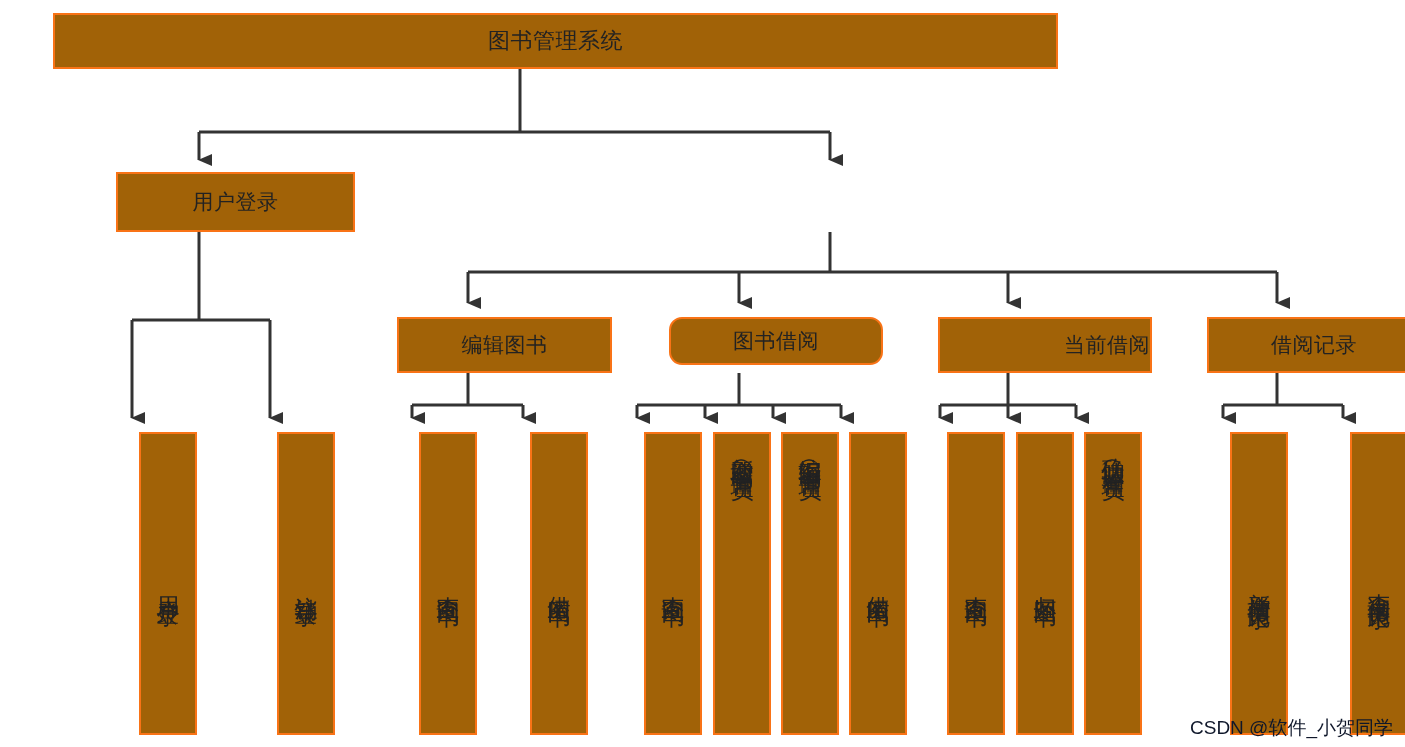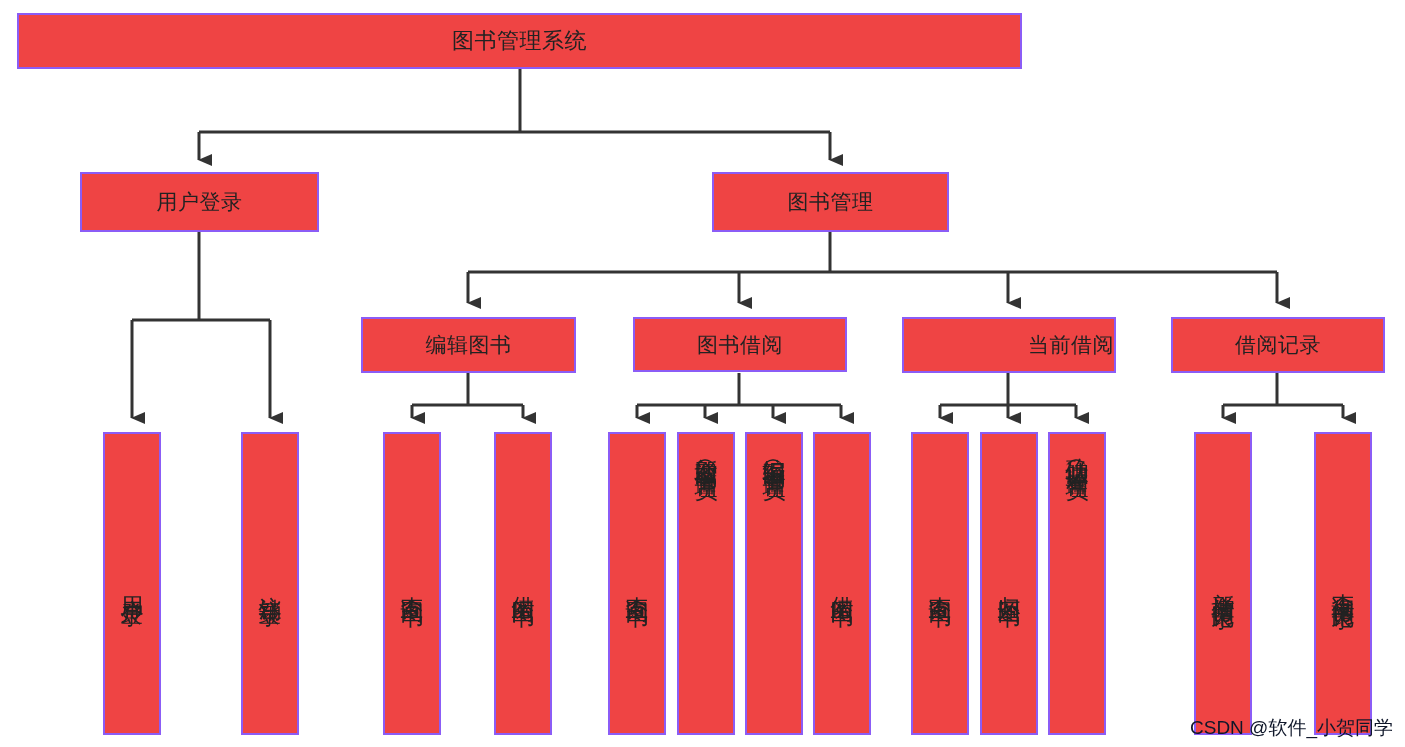--- a/index.html
+++ b/index.html
@@ -21,27 +21,28 @@
     position: absolute;
     left: 0;
     top: 0;
     width: 1405px;
     height: 747px;
     pointer-events: none;
   }
   .node {
     position: absolute;
     box-sizing: border-box;
-    background: #ef4444;
-    border: 2px solid #8b5cf6;
+    background: #a16207;
+    border: 2px solid #f97316;
     display: flex;
     align-items: center;
     justify-content: center;
     color: #222222;
     z-index: 2;
+    margin-left: 36px;
   }
   .node .label {
     display: block;
     text-align: center;
     line-height: 1.12;
     letter-spacing: 0.5px;
   }
   .node.horiz .label {
     writing-mode: horizontal-tb;
     font-size: 21px;
@@ -131,29 +132,26 @@
   </svg>
 
   <div class="node horiz root" style="left:17px; top:13px; width:1005px; height:56px;">
     <span class="label">图书管理系统</span>
   </div>
 
   <div class="node horiz" style="left:80px; top:172px; width:239px; height:60px;">
     <span class="label">用户登录</span>
   </div>
 
-  <div class="node horiz" style="left:712px; top:172px; width:237px; height:60px;">
-    <span class="label">图书管理</span>
-  </div>
 
   <div class="node horiz" style="left:361px; top:317px; width:215px; height:56px;">
     <span class="label">编辑图书</span>
   </div>
 
-  <div class="node horiz" style="left:633px; top:317px; width:214px; height:55px;">
+  <div class="node horiz" style="left:633px; top:317px; width:214px; height:48px;border-radius:13px;">
     <span class="label">图书借阅</span>
   </div>
 
   <div class="node horiz" style="left:902px; top:317px; width:214px; height:56px;justify-content:flex-end;">
     <span class="label">当前借阅</span>
   </div>
 
   <div class="node horiz" style="left:1171px; top:317px; width:214px; height:56px;">
     <span class="label">借阅记录</span>
   </div>

